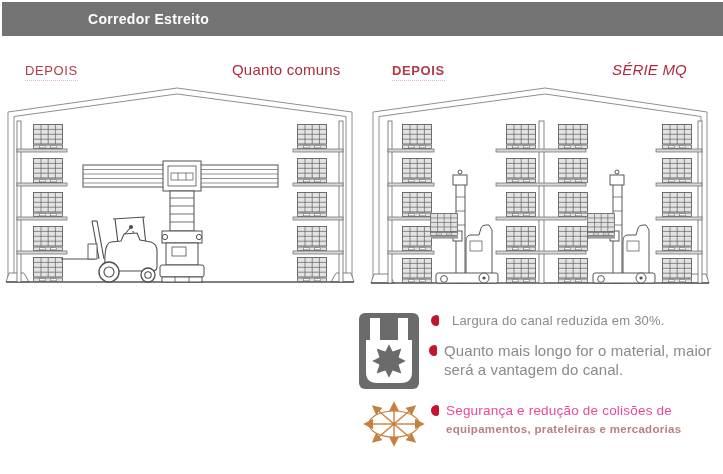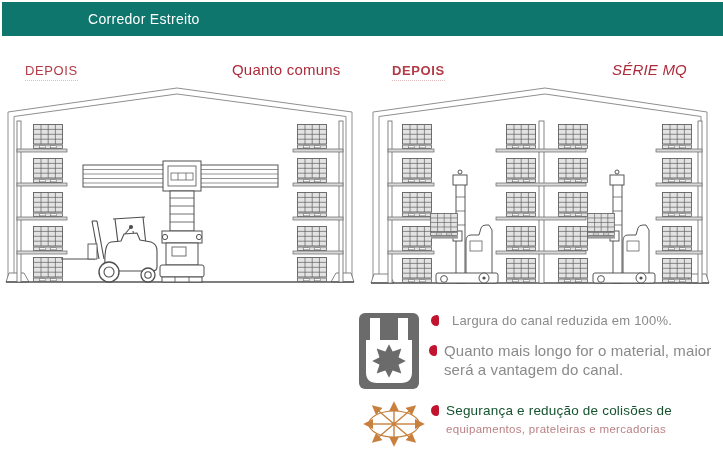--- a/index.html
+++ b/index.html
@@ -2,42 +2,42 @@
 <html><head>
 <meta charset="utf-8">
 <style>
   html,body{margin:0;padding:0;background:#fff;}
   .stage{
     position:relative;width:723px;height:474px;background:#ffffff;overflow:hidden;
     font-family:"Liberation Sans", sans-serif;
   }
   
   .header-bar{
-    position:absolute;left:2px;top:2px;right:0;height:34px;background:#0f766e;
-    display:flex;align-items:center;
+    position:absolute;left:2px;top:2px;right:0;height:34px;background:#737373;
+    display:flex;align-items:center;font-weight:bold;
   }
   .header-title{color:#ffffff;font-size:14px;padding-left:86px;letter-spacing:.3px;}
   
   .lbl{position:absolute;color:#B33A46;font-size:13px;letter-spacing:.6px;}
   .lbl.dotted{border-bottom:1px dotted #e0bcbc;padding-bottom:2px;}
   .sublbl{position:absolute;color:#AE2B3C;font-size:15px;letter-spacing:.2px;}
   
   .illus{position:absolute;}
   
   .benefit-icon{position:absolute;}
   .benefit{position:absolute;display:flex;align-items:flex-start;}
   .bullet{
     flex:0 0 auto;width:8px;height:11px;background:#C0142F;margin-top:2px;
     border-radius:7px 3px 3px 7px / 7px 4px 4px 7px;
   }
   .b1-text{margin-left:13px;font-size:13px;color:#8a8a8a;letter-spacing:.2px;}
   .b2-text{margin-left:7px;font-size:15px;color:#8a8a8a;line-height:19px;width:292px;letter-spacing:.1px;}
   .b3-wrap{margin-left:7px;}
-  .b3-text{font-size:13.5px;color:#14532d;letter-spacing:.2px;}
-  .b3-sub{font-size:11.5px;color:#BA8184;margin-top:5px;letter-spacing:.3px;}
+  .b3-text{font-size:13.5px;color:#ec4899;letter-spacing:.2px;}
+  .b3-sub{font-size:11.5px;color:#BA8184;margin-top:5px;letter-spacing:.3px;font-weight:bold;}
 </style>
 </head>
 <body>
 
 <div class="stage">
 
   <svg width="0" height="0" style="position:absolute" aria-hidden="true">
     <defs>
       <symbol id="sym-pallet" viewBox="0 0 30 25">
         <rect x=".5" y=".5" width="29" height="19.5" fill="#e3e3e3" stroke="#5f5f5f" stroke-width=".9"></rect>
@@ -284,21 +284,21 @@
       <line x1="36" y1="28" x2="56" y2="11"></line>
       <line x1="36" y1="28" x2="16" y2="11"></line>
       <line x1="36" y1="28" x2="56" y2="45"></line>
       <line x1="36" y1="28" x2="16" y2="45"></line>
     </g>
     <circle cx="36" cy="28" r="1.8" fill="#C8803E"></circle>
   </svg>
 
   <div class="benefit" style="left:431px;top:313px;width:292px;">
     <span class="bullet"></span>
-    <span class="b1-text">Largura do canal reduzida em 100%.</span>
+    <span class="b1-text">Largura do canal reduzida em 30%.</span>
   </div>
 
   <div class="benefit" style="left:429px;top:341px;width:300px;">
     <span class="bullet" style="margin-top:4px;"></span>
     <span class="b2-text">Quanto mais longo for o material, maior será a vantagem do canal.</span>
   </div>
 
   <div class="benefit" style="left:431px;top:403px;width:292px;">
     <span class="bullet"></span>
     <div class="b3-wrap">

